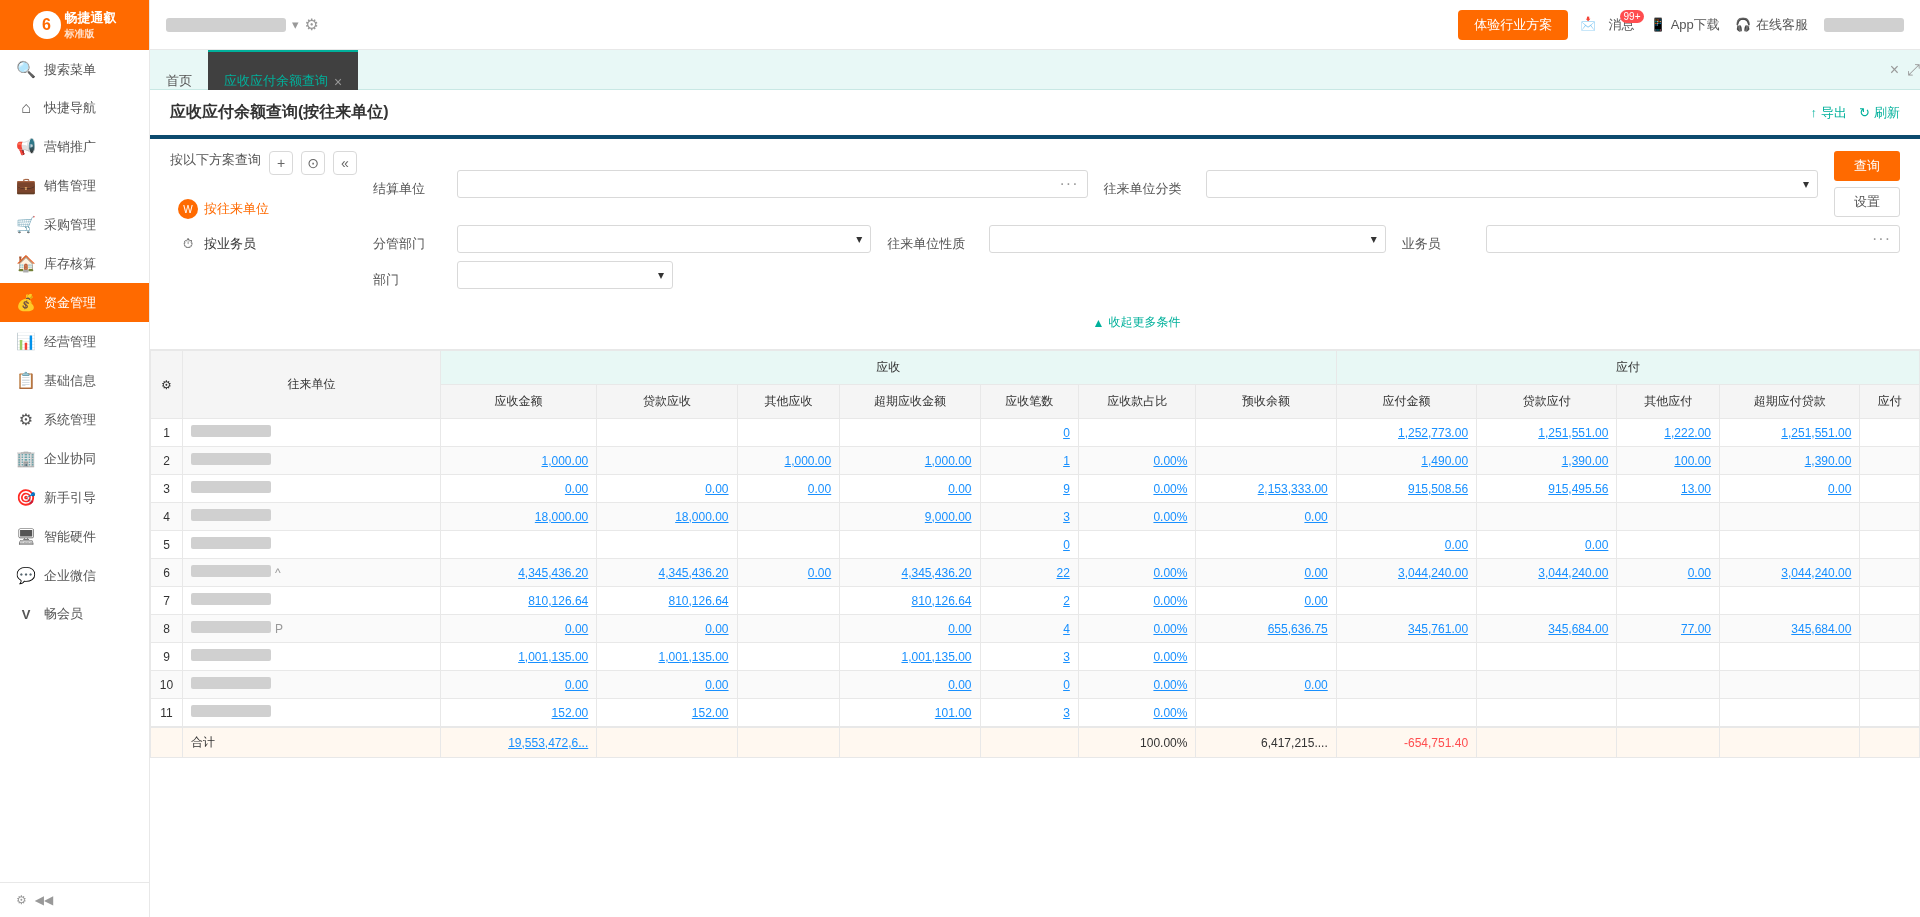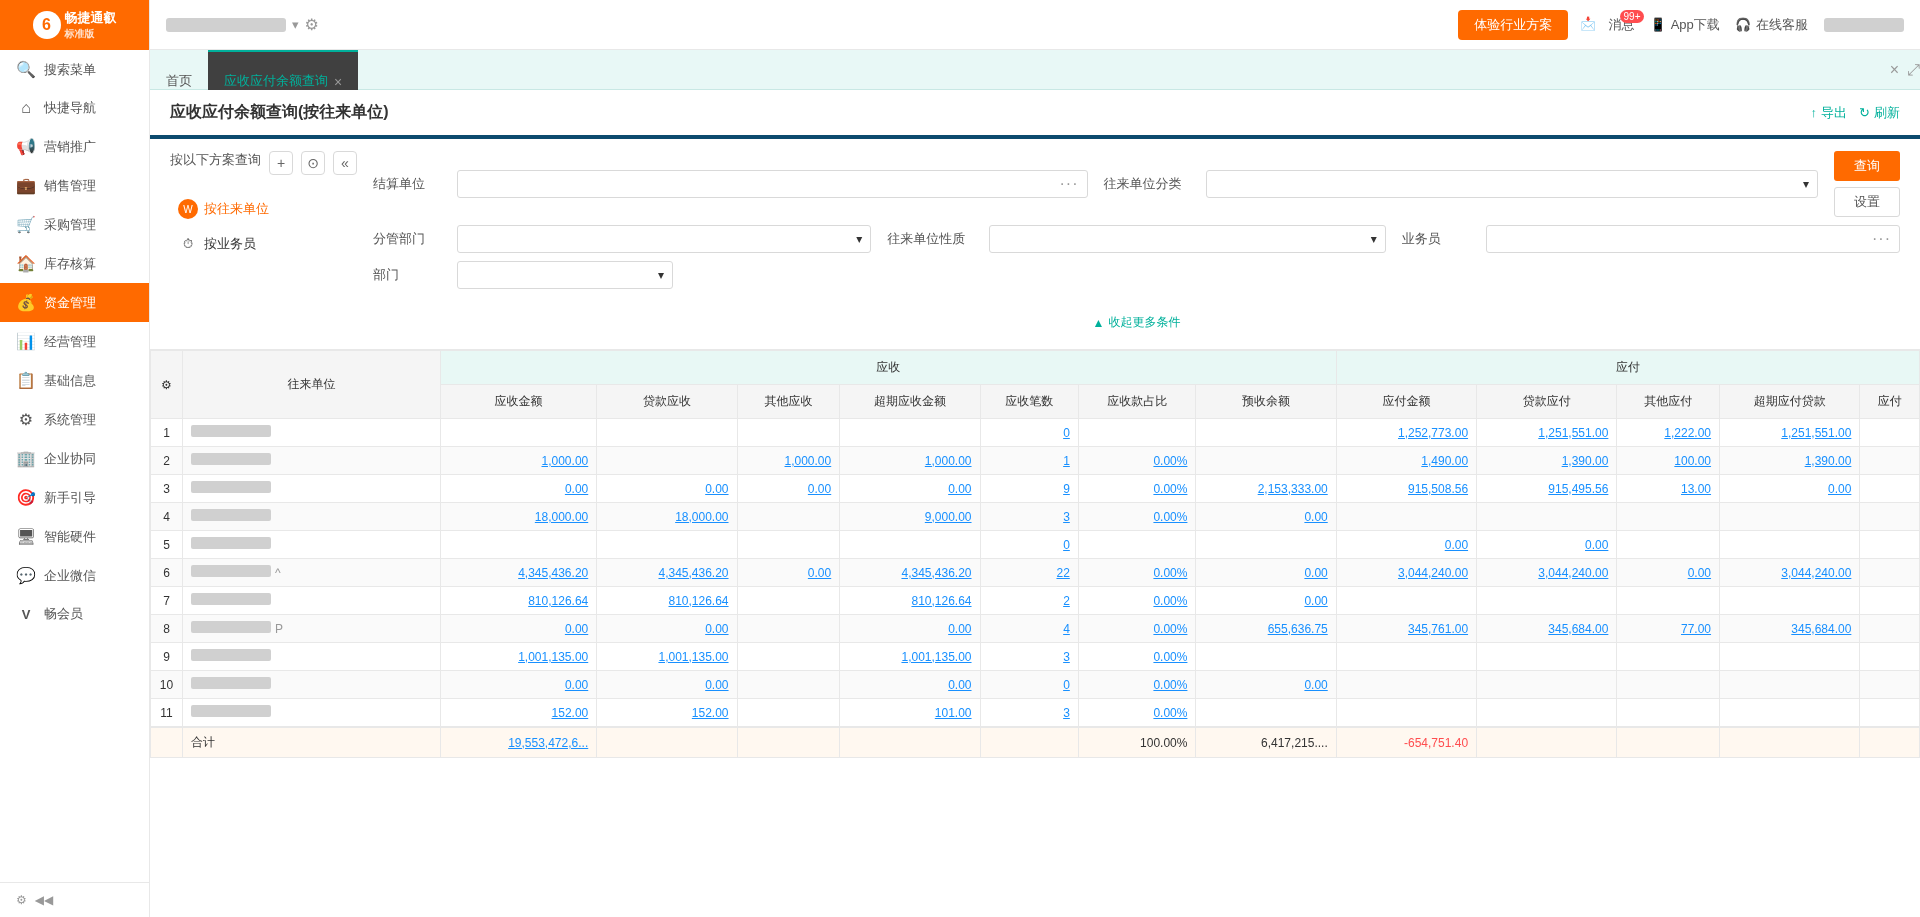--- a/index.html
+++ b/index.html
@@ -85,21 +85,21 @@
     .filter-area {
       background: #fff; padding: 12px 20px; border-bottom: 1px solid #e8e8e8;
     }
     .filter-toolbar { display: flex; gap: 8px; margin-bottom: 12px; }
     .filter-label { font-size: 13px; color: #555; }
     .filter-icon-btn {
       width: 24px; height: 24px; border: 1px solid #d9d9d9; border-radius: 4px;
       display: flex; align-items: center; justify-content: center; cursor: pointer; color: #666; font-size: 14px;
     }
     .filter-row { display: flex; align-items: center; gap: 16px; }
-    .filter-field { display: flex; align-items: center; gap: 24px; flex: 1; }
+    .filter-field { display: flex; align-items: flex-end; gap: 24px; flex: 1; }
     .filter-field-label { font-size: 13px; color: #555; white-space: nowrap; min-width: 60px; }
     .filter-input {
       flex: 1; height: 28px; border: 1px solid #d9d9d9; border-radius: 3px;
       padding: 0 8px; font-size: 12px; color: #333; background: #fff;
       display: flex; align-items: center; justify-content: space-between;
     }
     .filter-input .dots { color: #999; font-size: 16px; letter-spacing: 1px; }
     .filter-select {
       flex: 1; height: 28px; border: 1px solid #d9d9d9; border-radius: 3px;
       display: flex; align-items: center; padding: 0 8px; justify-content: space-between;

